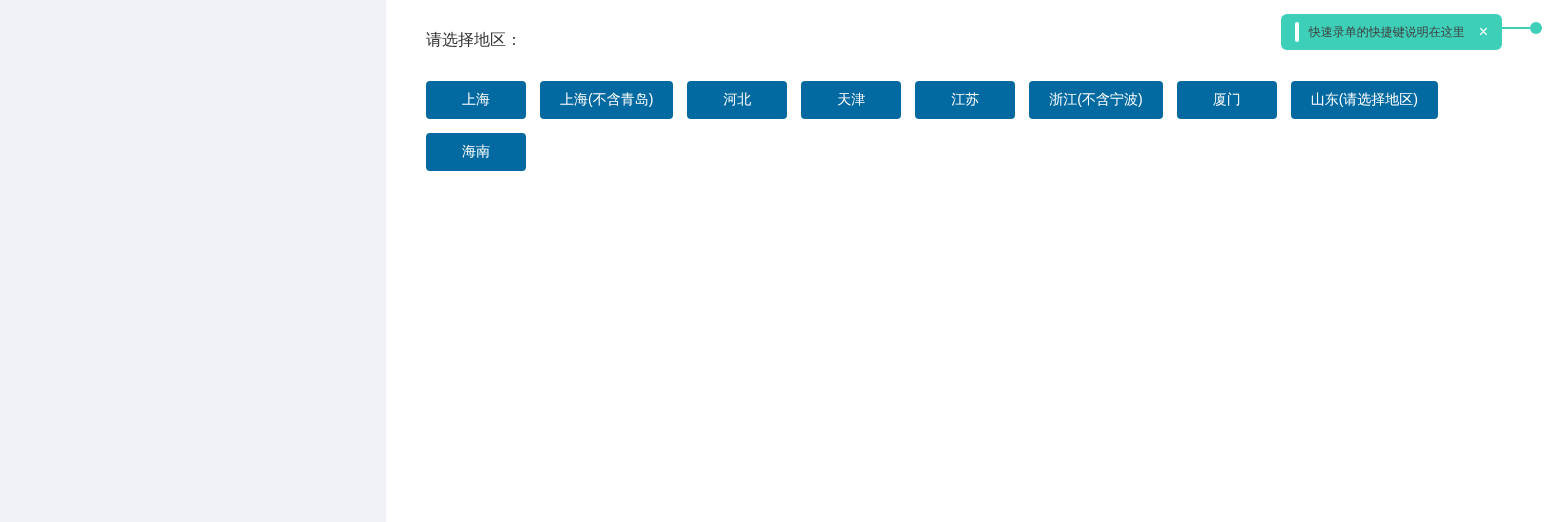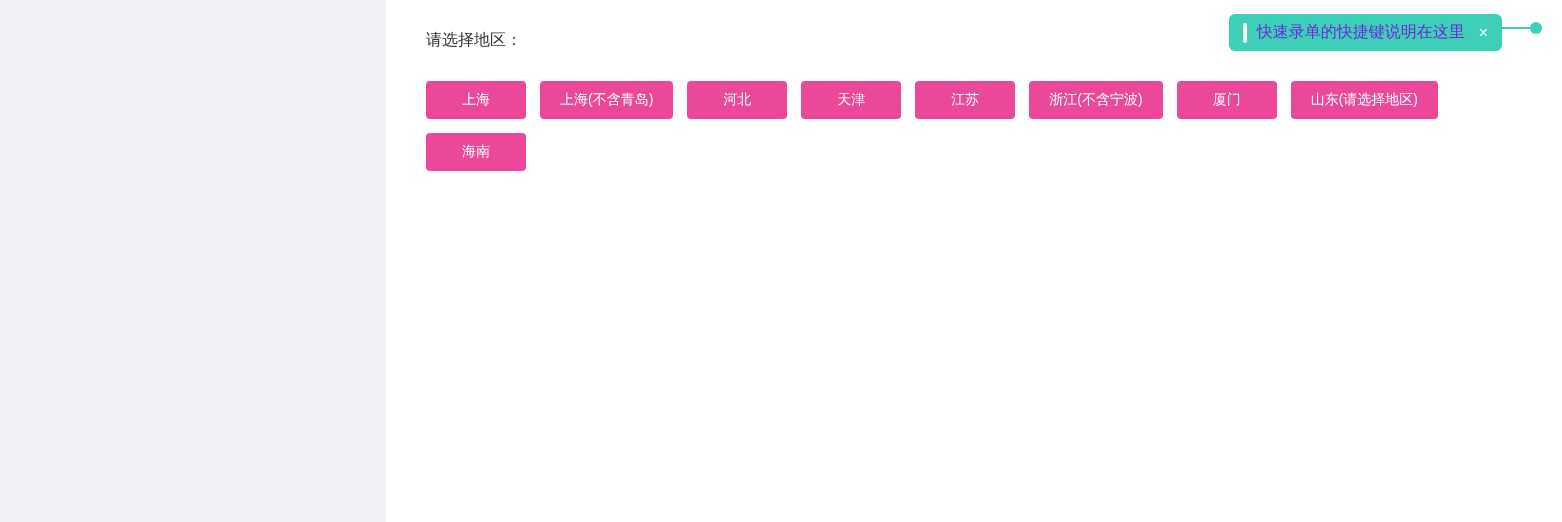--- a/index.html
+++ b/index.html
@@ -44,21 +44,21 @@
       margin-bottom: 30px;
     }
 
     .region-buttons {
       display: flex;
       flex-wrap: wrap;
       gap: 14px;
     }
 
     .region-btn {
-      background: #ec4899;
+      background: #0369a1;
       border: none;
       border-radius: 4px;
       color: #ffffff;
       font-size: 14px;
       padding: 10px 20px;
       cursor: pointer;
       white-space: nowrap;
       min-width: 100px;
       text-align: center;
     }
@@ -78,22 +78,22 @@
 
     .tooltip-bar {
       width: 4px;
       height: 20px;
       background: #ffffff;
       border-radius: 2px;
       flex-shrink: 0;
     }
 
     .tooltip-text {
-      color: #6d28d9;
-      font-size: 16px;
+      color: #404040;
+      font-size: 12px;
       white-space: nowrap;
     }
 
     .tooltip-close {
       color: #ffffff;
       font-size: 16px;
       cursor: pointer;
       margin-left: 4px;
     }
 

